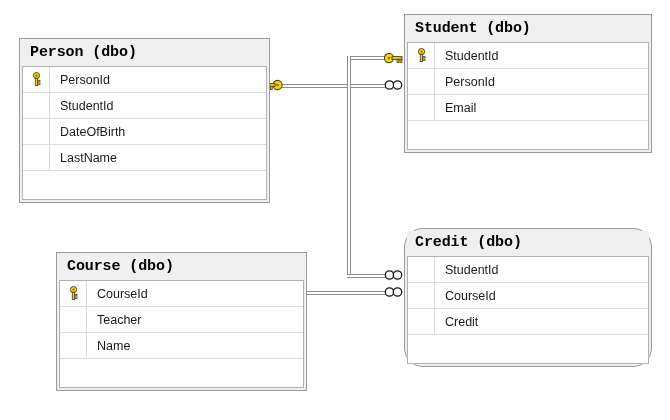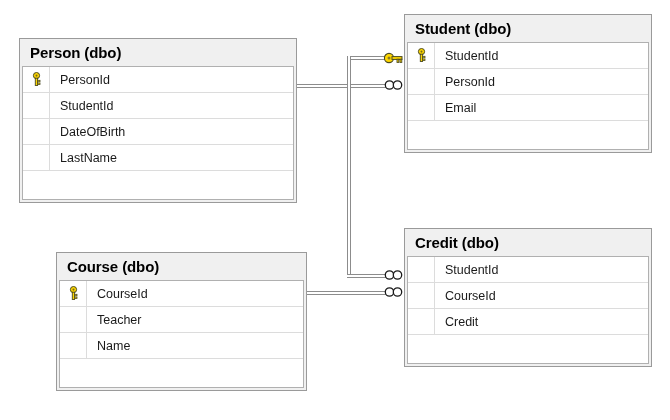--- a/index.html
+++ b/index.html
@@ -27,20 +27,21 @@
     z-index: 5;
   }
   .table-header {
     font-size: 15px;
     font-weight: bold;
     color: #000000;
     padding: 3px 8px 5px 8px;
     background: #f0f0f0;
     letter-spacing: -0.1px;
     white-space: nowrap;
+    font-family: Liberation Mono, monospace;
   }
   .grid {
     background: #ffffff;
     border: 1px solid #b0b0b0;
     border-bottom: none;
     box-sizing: border-box;
   }
   .row {
     display: flex;
     align-items: center;
@@ -158,21 +159,21 @@
   </div>
 
   <div class="endpoint" style="left:383px; top:286px;">
     <svg width="22" height="12" viewBox="0 0 22 12">
       <circle cx="6.5" cy="6" r="4.2" fill="#ffffff" stroke="#1a1a1a" stroke-width="1.3"></circle>
       <circle cx="14.5" cy="6" r="4.2" fill="#ffffff" stroke="#1a1a1a" stroke-width="1.3"></circle>
     </svg>
   </div>
 
   <div id="tables-host">
-      <div class="table-box" style="left: 19px; top: 38px; width: 278px;">
+      <div class="table-box" style="left: 19px; top: 38px; width: 251px;">
         <div class="table-header">Person (dbo)</div>
         <div class="grid">
           <div class="row">
             <div class="gutter">
               <svg class="key-v" width="11" height="15" viewBox="0 0 11 15">
   <circle cx="5.5" cy="3.6" r="3.1" fill="#ffd700" stroke="#4a4a22" stroke-width="1"></circle>
   <circle cx="5.5" cy="3.6" r="1.05" fill="#7a6c18"></circle>
   <rect x="4.3" y="6.2" width="2.3" height="7.3" fill="#ffd700" stroke="#4a4a22" stroke-width="0.9"></rect>
   <rect x="6.6" y="8.3" width="2.4" height="1.5" fill="#ffd700" stroke="#4a4a22" stroke-width="0.8"></rect>
   <rect x="6.6" y="11.0" width="2.4" height="1.5" fill="#ffd700" stroke="#4a4a22" stroke-width="0.8"></rect>
@@ -246,21 +247,21 @@
           </div>
           <div class="row">
             <div class="gutter"></div>
             <div class="col-name">Name</div>
           </div>
           <div class="row row-empty">
             <div class="gutter"></div>
           </div>
         </div>
       </div>
-      <div class="table-box" style="left: 404px; top: 228px; width: 248px;">
+      <div class="table-box" style="left: 404px; top: 228px; width: 248px; border-radius: 19px;">
         <div class="table-header">Credit (dbo)</div>
         <div class="grid">
           <div class="row">
             <div class="gutter"></div>
             <div class="col-name">StudentId</div>
           </div>
           <div class="row">
             <div class="gutter"></div>
             <div class="col-name">CourseId</div>
           </div>

